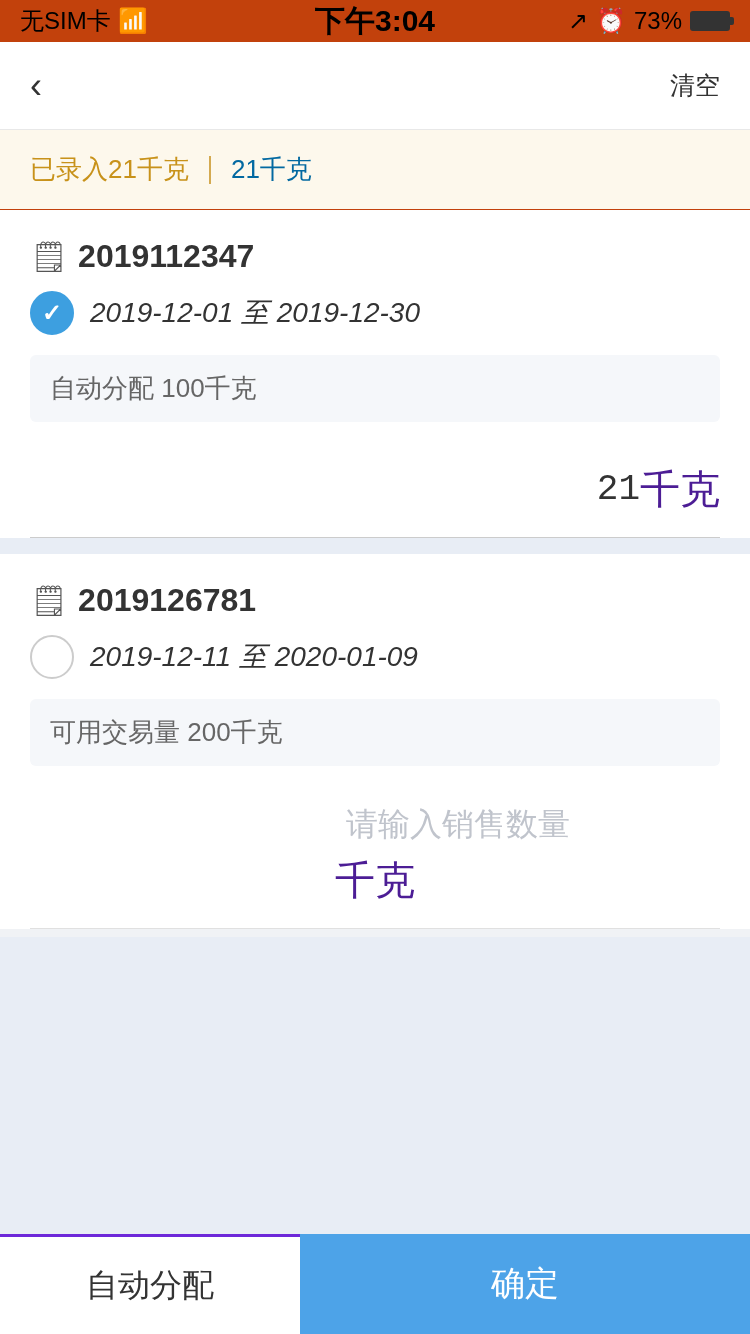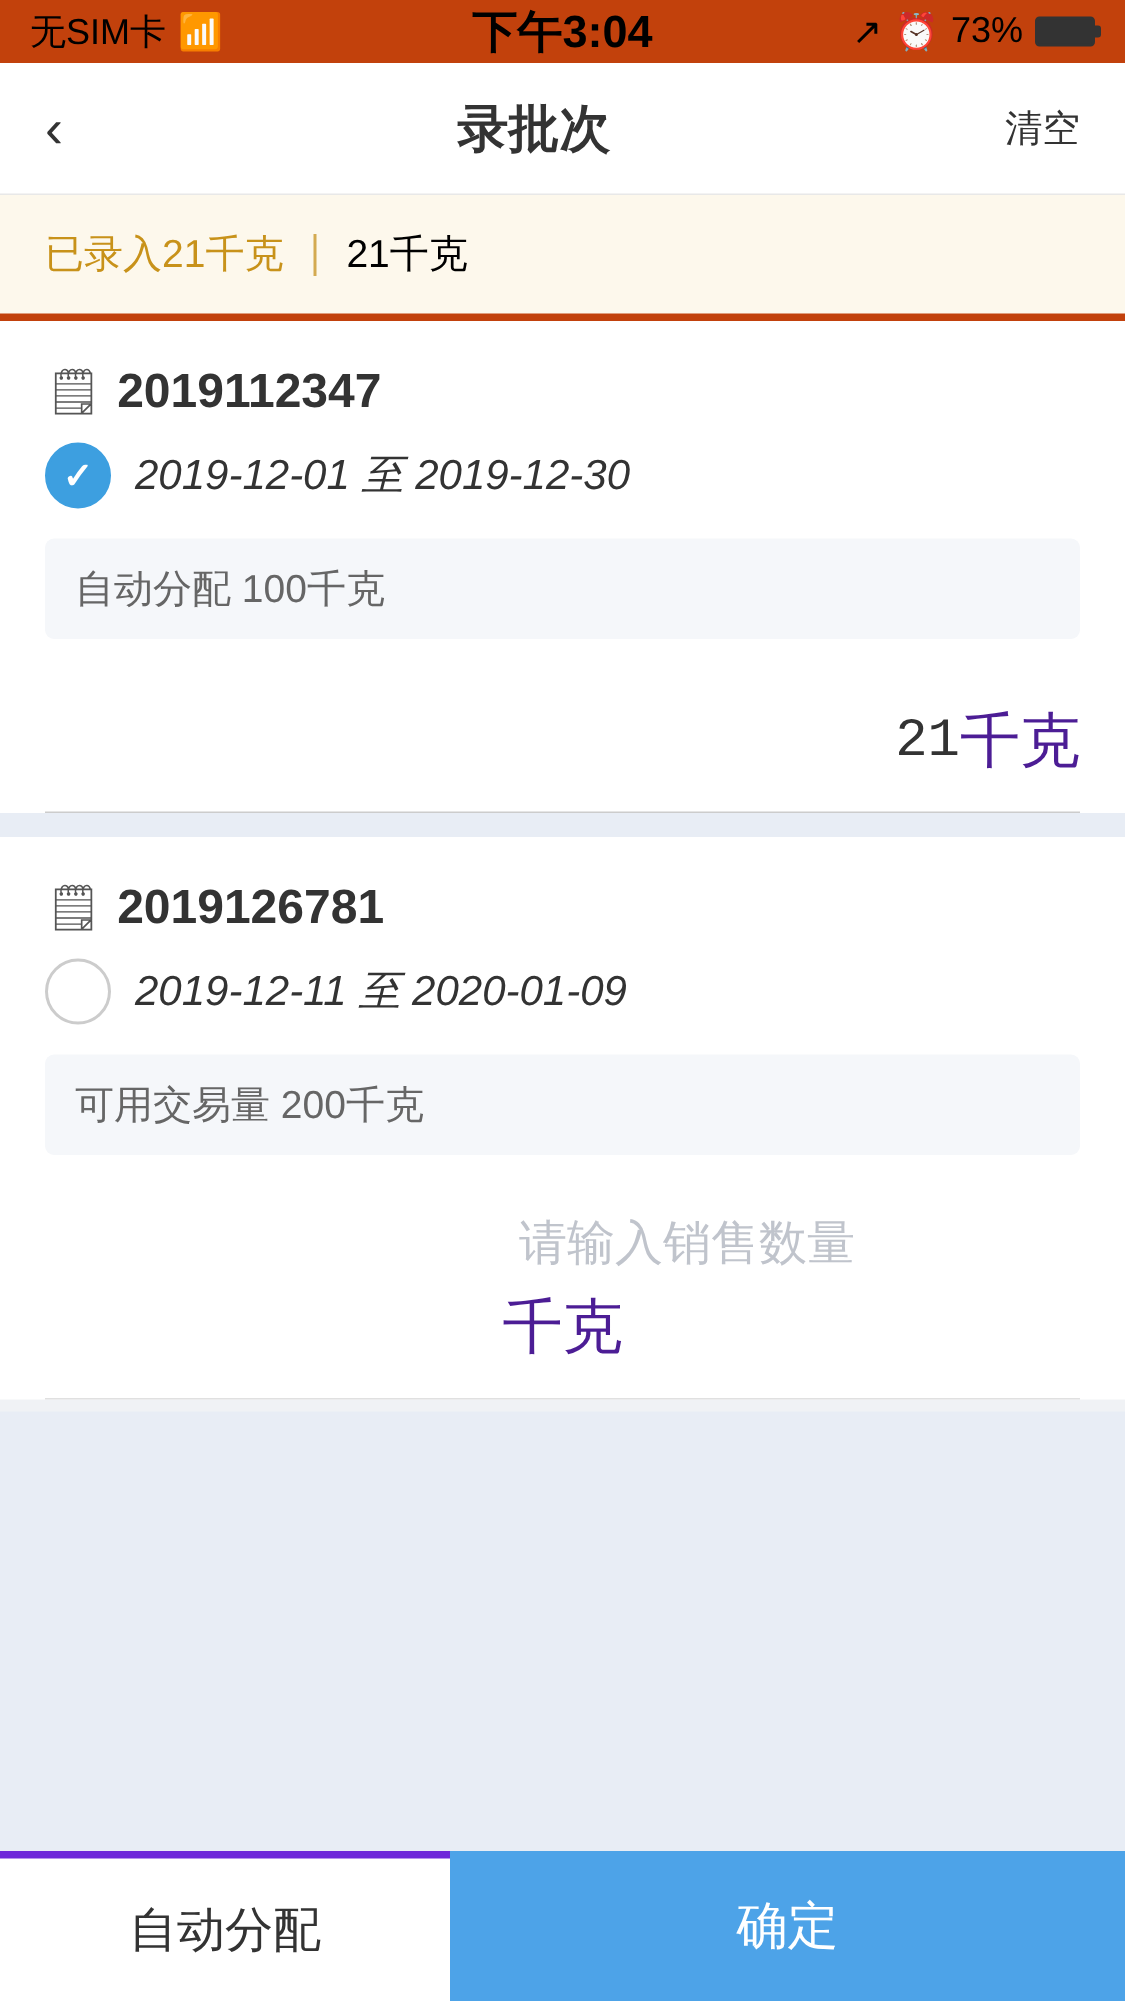--- a/index.html
+++ b/index.html
@@ -92,34 +92,34 @@
       text-align: right;
     }
 
     
     .info-banner {
       background: #fdf8ec;
       padding: 22px 30px;
       display: flex;
       align-items: center;
       gap: 20px;
-      border-bottom: 5px solid #c2410c;
+      border-bottom: 1px solid #c2410c;
     }
     .info-banner-label {
       font-size: 26px;
       color: #c8921a;
     }
     .info-banner-divider {
       width: 2px;
       height: 28px;
       background: #d4aa50;
     }
     .info-banner-value {
       font-size: 26px;
-      color: #000000;
+      color: #0369a1;
     }
 
     
     .card {
       background: #fff;
       margin-bottom: 0;
     }
 
     
     .batch-item {
@@ -258,21 +258,21 @@
       height: 100px;
       display: flex;
     }
     .btn-auto {
       flex: 1;
       background: #fff;
       border: none;
       font-size: 32px;
       color: #333;
       cursor: pointer;
-      border-top: 5px solid #6d28d9;
+      border-top: 3px solid #6d28d9;
     }
     .btn-confirm {
       flex: 1.5;
       background: #4da3e8;
       border: none;
       font-size: 34px;
       color: #fff;
       cursor: pointer;
     }
   </style>
@@ -288,21 +288,20 @@
   <div class="status-right">
     <span>↗</span>
     <span>⏰</span>
     <span>73%</span>
     <span class="battery-icon"></span>
   </div>
 </div>
 
 <div class="nav-bar">
   <span class="nav-back">‹</span>
-  <span class="nav-title">录批次</span>
   <span class="nav-clear">清空</span>
 </div>
 
 <div class="info-banner">
   <span class="info-banner-label">已录入21千克</span>
   <div class="info-banner-divider"></div>
   <span class="info-banner-value">21千克</span>
 </div>
 
 <div class="card">

